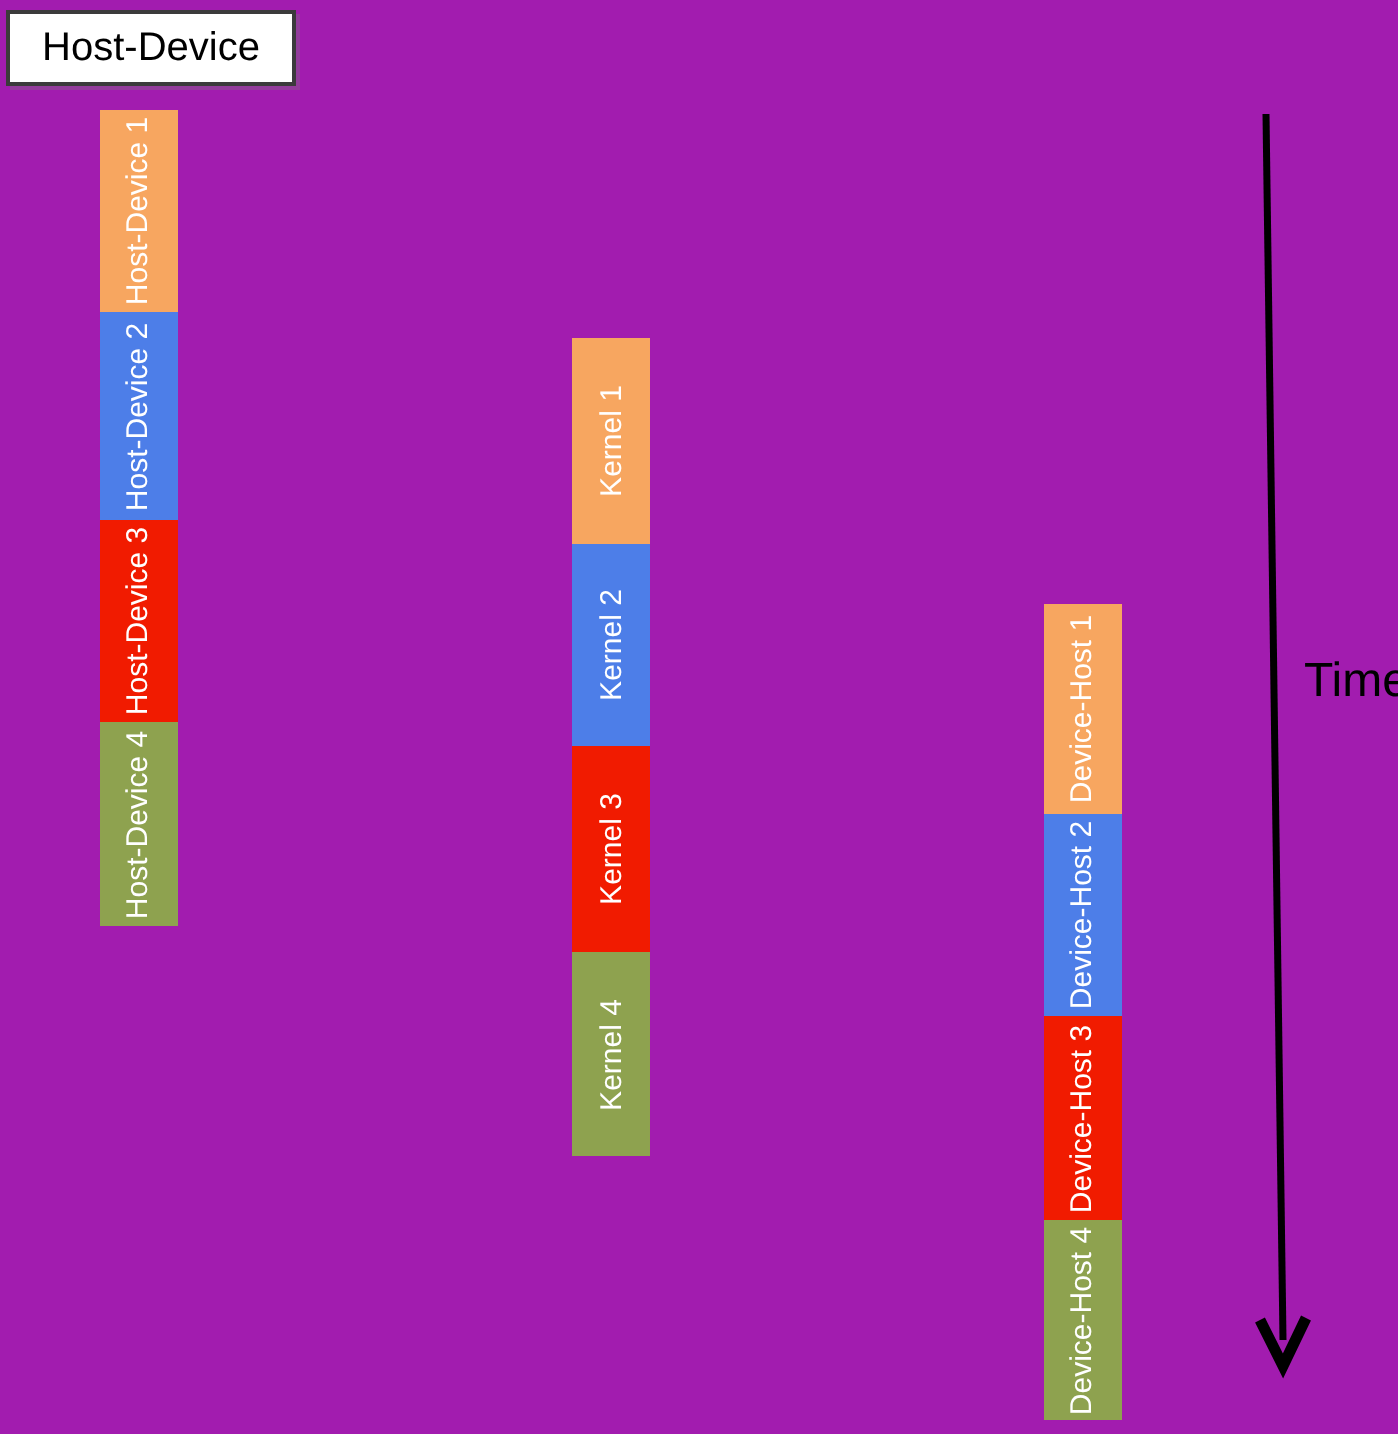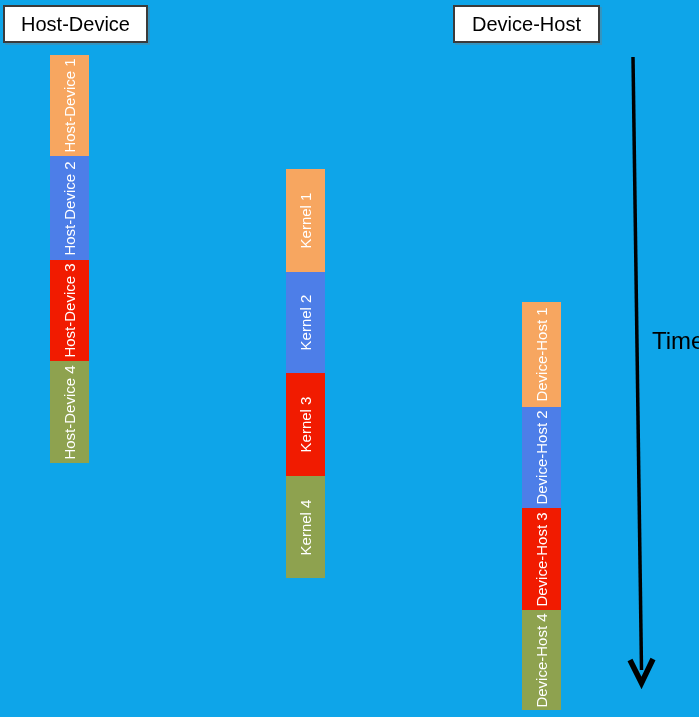--- a/index.html
+++ b/index.html
@@ -5,21 +5,21 @@
   html, body {
     margin: 0;
     padding: 0;
     background: #ffffff;
     font-family: "Liberation Sans", sans-serif;
   }
   .canvas {
     position: relative;
     width: 699px;
     height: 717px;
-    background: #0ea5e9;
+    background: #a21caf;
     overflow: hidden;
   }
   .hbox {
     position: absolute;
     top: 5px;
     height: 38px;
     box-sizing: border-box;
     border: 2px solid #3b3b3b;
     background: #ffffff;
     box-shadow: 2px 2px 0 rgba(120,120,120,0.35);
@@ -63,21 +63,20 @@
     top: 0;
     pointer-events: none;
   }
 </style>
 </head>
 <body>
 
 <div class="canvas">
 
   <div class="hbox" style="left:3px; width:145px;">Host-Device</div>
-  <div class="hbox" style="left:453px; width:147px;">Device-Host</div>
 
   <div class="block" style="left:50px; top:55px;  height:101px;" data-color="orange">
     <span class="vlabel">Host-Device 1</span>
   </div>
   <div class="block" style="left:50px; top:156px; height:104px;" data-color="blue">
     <span class="vlabel">Host-Device 2</span>
   </div>
   <div class="block" style="left:50px; top:260px; height:101px;" data-color="red">
     <span class="vlabel">Host-Device 3</span>
   </div>

